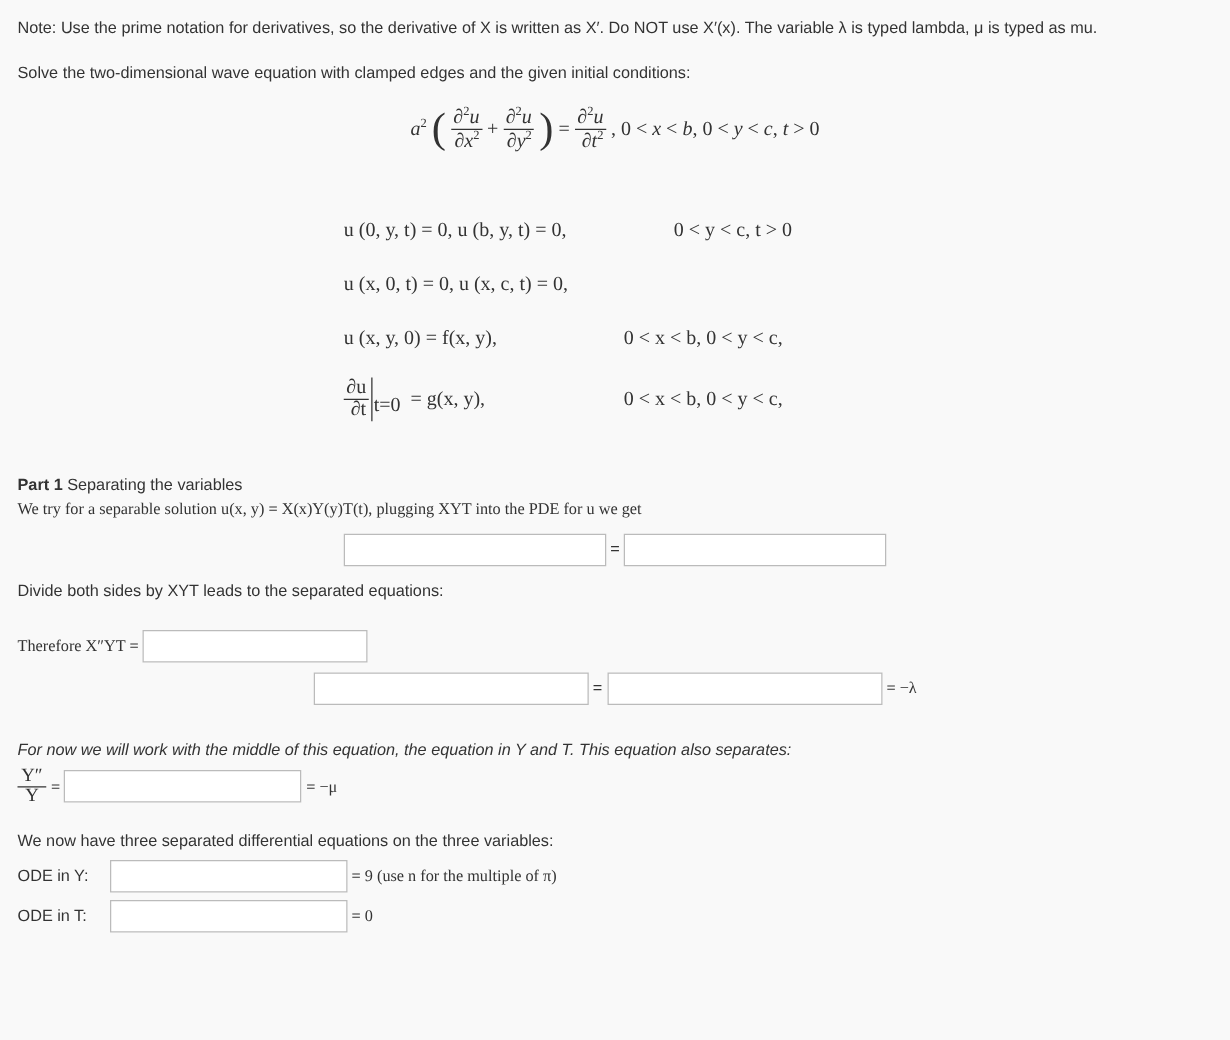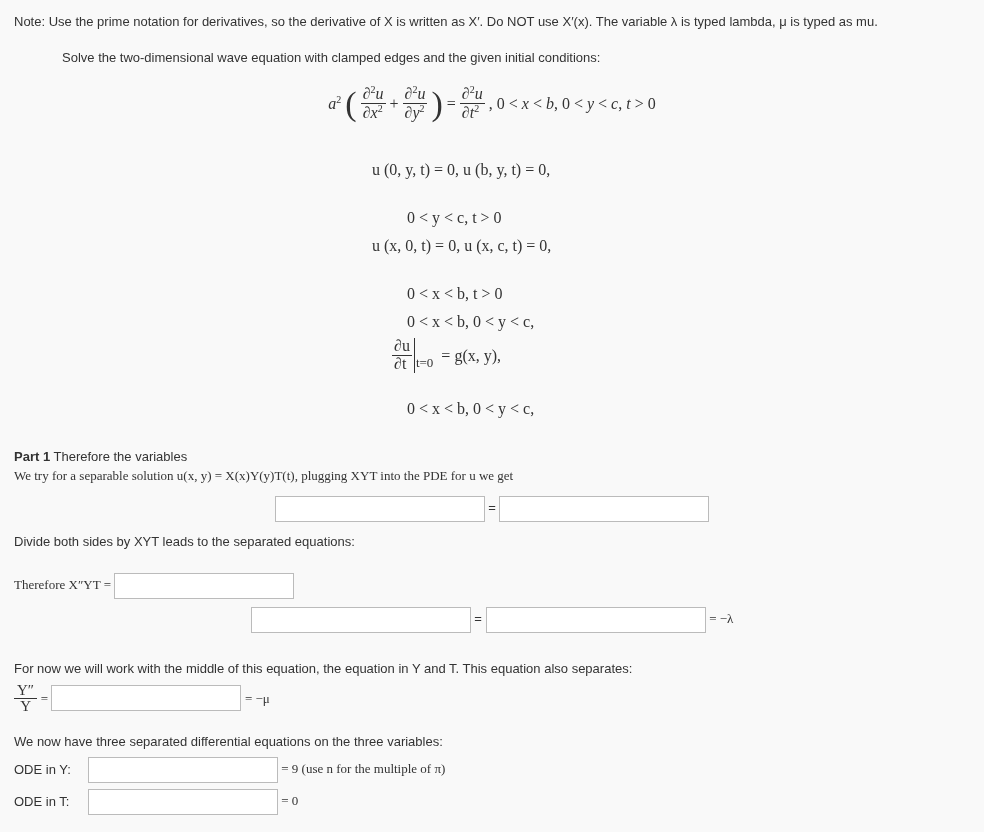--- a/index.html
+++ b/index.html
@@ -14,21 +14,21 @@
   }
   .note b { font-weight: normal; }
   .math-block {
     text-align: center;
     margin: 18px 0 22px 0;
     font-family: "Times New Roman", serif;
     font-size: 16px;
   }
   .math-block .row { margin: 8px 0; white-space: nowrap; }
   .group { display: inline-block; text-align: left; }
-  .group .grow { display: flex; align-items: center; gap: 24px; margin: 4px 0; flex-direction: column; }
+  .group .grow { display: flex; align-items: center; gap: 24px; margin: 19px 0; }
   .cond { min-width: 170px; text-align: left; }
   input[type="text"] {
     border: 1px solid #bbb;
     background: #fff;
     height: 20px;
     padding: 2px 4px;
     font-size: 13px;
     vertical-align: middle;
   }
   input.w-sm { width: 180px; }
@@ -44,21 +44,21 @@
     text-align: center;
     line-height: 1.0;
     font-family: "Times New Roman", serif;
     font-size: 15px;
   }
   .frac .num { display: block; border-bottom: 1px solid #333; padding: 0 3px; }
   .frac .den { display: block; padding: 0 3px; }
   .big-frac {
     display: inline-block;
     vertical-align: middle;
-    text-align: left;
+    text-align: right;
     line-height: 1.05;
   }
   .big-frac .num { display: block; border-bottom: 1px solid #333; padding: 0 2px; }
   .big-frac .den { display: block; padding: 0 2px; }
   .paren-l, .paren-r {
     font-size: 34px;
     vertical-align: middle;
     line-height: 0;
     font-family: "Times New Roman", serif;
   }
@@ -68,21 +68,21 @@
   .bar-right { border-right: 1.5px solid #333; padding-right: 2px; }
 </style>
 </head>
 <body>
 
 <div class="note">
   <b>Note:</b>
   <span>Use the prime notation for derivatives, so the derivative of X is written as X′. Do NOT use X′(x). The variable λ is typed lambda, μ is typed as mu.</span>
 </div>
 
-<p style="margin-top:16px;margin-left:48px;">Solve the two-dimensional wave equation with clamped edges and the given initial conditions:</p>
+<p style="margin-top:16px;">Solve the two-dimensional wave equation with clamped edges and the given initial conditions:</p>
 
 <div class="math-block">
   <div class="row">
     <span class="inline-math valign"><i>a</i><span class="sup">2</span></span>
     <span class="paren-l">(</span>
     <span class="big-frac valign"><span class="num"><i>∂</i><span class="sup">2</span><i>u</i></span><span class="den"><i>∂x</i><span class="sup">2</span></span></span>
     <span class="valign"> + </span>
     <span class="big-frac valign"><span class="num"><i>∂</i><span class="sup">2</span><i>u</i></span><span class="den"><i>∂y</i><span class="sup">2</span></span></span>
     <span class="paren-r">)</span>
     <span class="valign"> = </span>
@@ -92,42 +92,42 @@
 
   <div style="height:24px;"></div>
 
   <div class="group">
     <div class="grow">
       <span class="inline-math" style="min-width:240px;">u (0, y, t) = 0, u (b, y, t) = 0,</span>
       <span class="inline-math cond">0 &lt; y &lt; c, t &gt; 0</span>
     </div>
     <div class="grow">
       <span class="inline-math" style="min-width:240px;">u (x, 0, t) = 0, u (x, c, t) = 0,</span>
-      <span class="inline-math cond">0 &lt; x &lt; b, t &gt; 0</span>
     </div>
     <div class="grow">
+      <span class="inline-math" style="min-width:200px;">u (x, y, 0) = f(x, y),</span>
       <span class="inline-math cond">0 &lt; x &lt; b, 0 &lt; y &lt; c,</span>
     </div>
     <div class="grow">
       <span style="min-width:200px; display:inline-flex; align-items:center;">
         <span class="big-frac bar-right">
             <span class="num">∂u</span>
             <span class="den">∂t</span>
           </span>
-        <span class="inline-math" style="align-self:flex-end; font-size:13px; margin-left:1px;">t=0</span>
+        <span class="inline-math" style="align-self:flex-end; font-size:16px; margin-left:1px;">t=0</span>
         <span class="inline-math" style="margin-left:8px;">= g(x, y),</span>
       </span>
       <span class="inline-math cond">0 &lt; x &lt; b, 0 &lt; y &lt; c,</span>
     </div>
   </div>
 </div>
 
 <div class="section">
   <div>
-    <b>Part 1</b><span> Therefore the variables</span>
+    <b>Part 1</b><span> Separating the variables</span>
   </div>
   <div>
     <span class="inline-math">We try for a separable solution u(x, y) = X(x)Y(y)T(t), plugging XYT into the PDE for u we get</span>
   </div>
 
   <div class="eq-center">
     <input type="text" class="w-md" style="">
     <span>=</span>
     <input type="text" class="w-md" style="">
   </div>
@@ -139,21 +139,21 @@
     <input type="text" class="w-xs" style="">
   </div>
 
   <div class="eq-center" style="margin-top:8px;">
     <input type="text" class="w-lg" style="">
     <span>=</span>
     <input type="text" class="w-lg" style="">
     <span class="inline-math"> = −λ</span>
   </div>
 
-  <div style="margin-top:26px;">For now we will work with the middle of this equation, the equation in Y and T. This equation also separates:</div>
+  <div style="margin-top:26px;font-style:italic;">For now we will work with the middle of this equation, the equation in Y and T. This equation also separates:</div>
 
   <div style="margin-top:4px;">
     <span class="frac valign">
       <span class="num">Y″</span>
       <span class="den">Y</span>
     </span>
     <span class="inline-math valign"> = </span>
     <input type="text" class="w-sm valign" style="">
     <span class="inline-math valign"> = −μ</span>
   </div>

